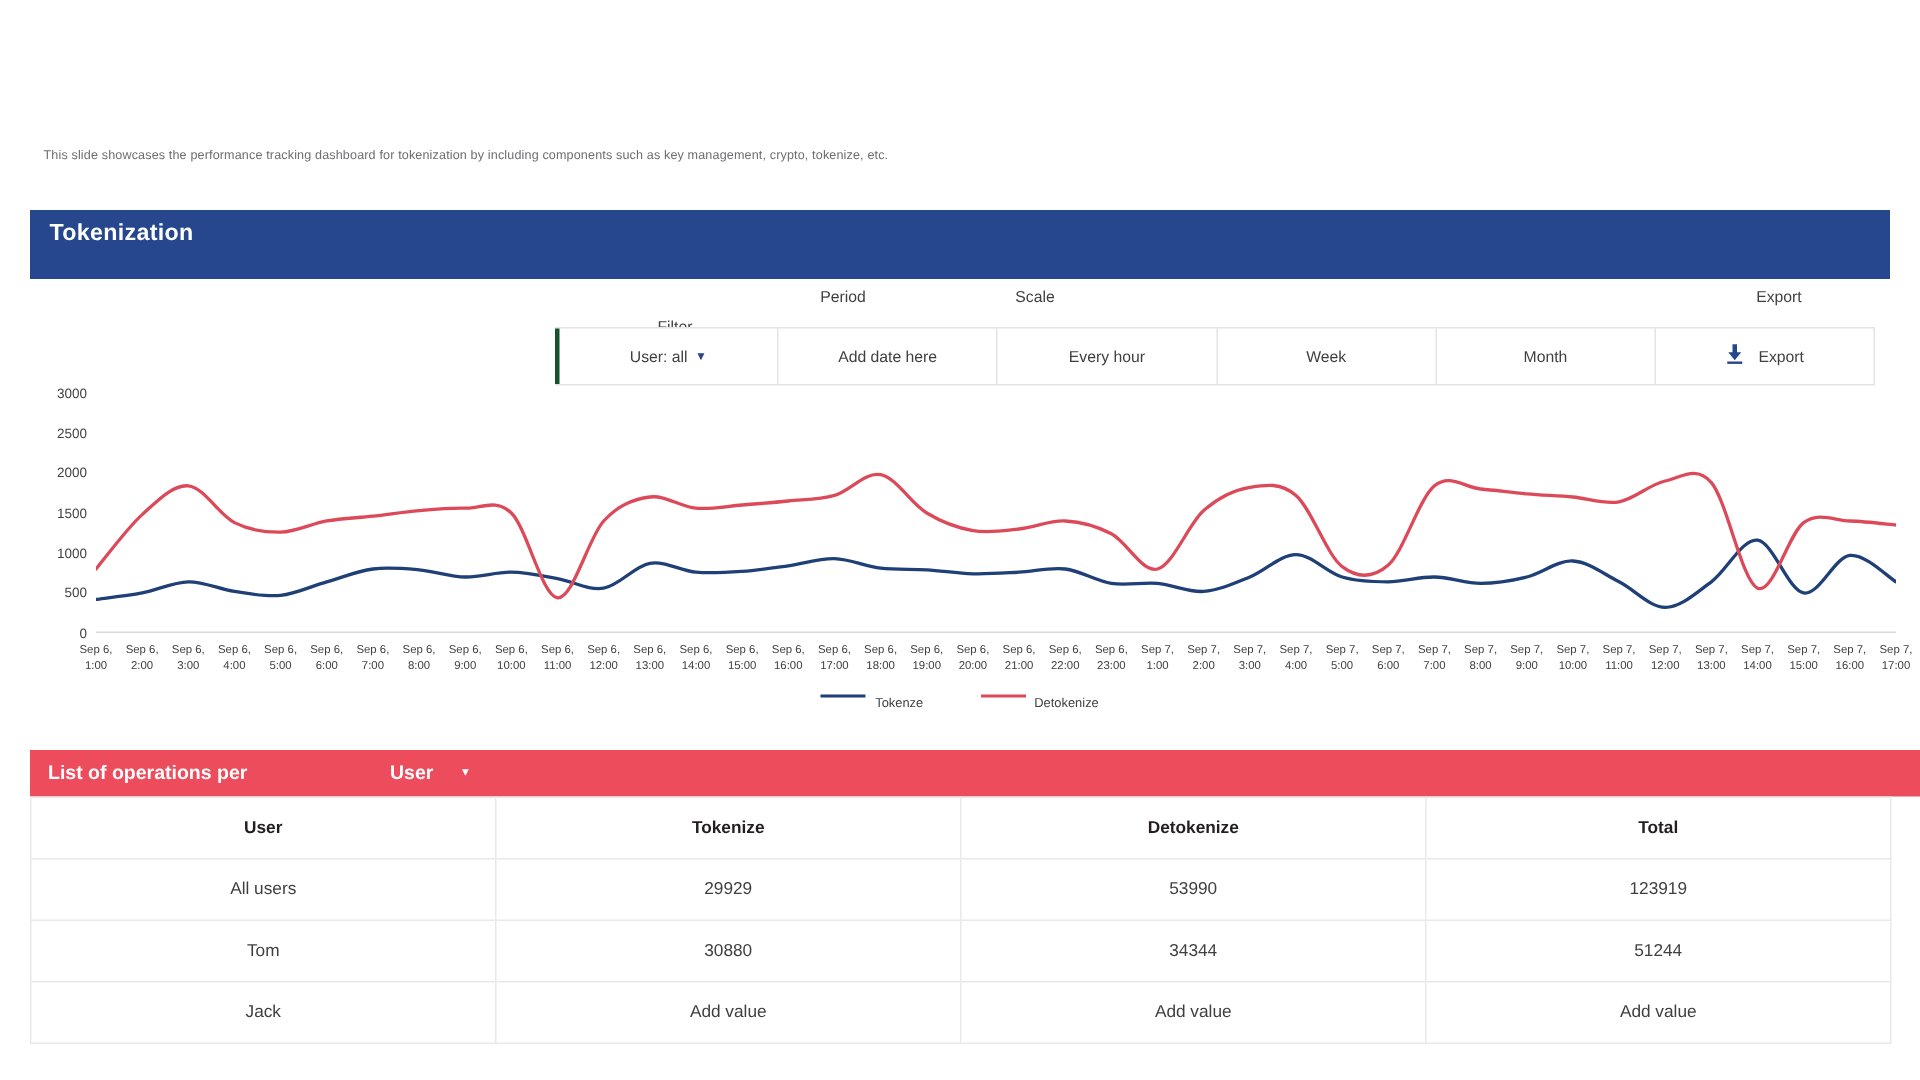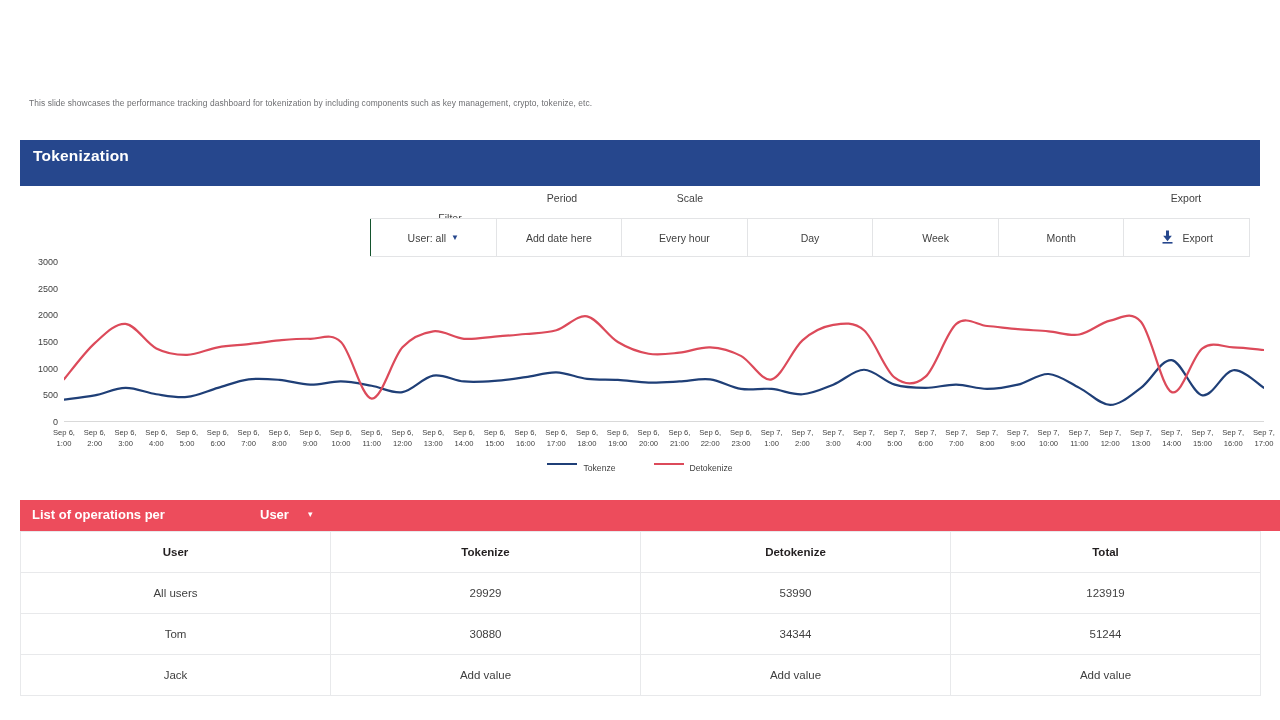--- a/index.html
+++ b/index.html
@@ -44,21 +44,21 @@
   .toolbar{
     position:absolute;left:370px;top:218px;width:880px;height:37px;
     display:flex;border:1px solid #e3e4e6;border-left:none;border-right:none;
     background:#fff;
   }
   .tb-cell{
     flex:1 1 0;display:flex;align-items:center;justify-content:center;
     font-size:10.5px;color:#3f3f3f;border-left:1px solid #e3e4e6;
     height:100%;box-sizing:border-box;
   }
-  .tb-cell:first-child{border-left:1px solid #14532d;}
+  .tb-cell:first-child{border-left:3px solid #14532d;}
   .tb-cell:last-child{border-right:1px solid #e3e4e6;}
   .caret{color:#26478d;font-size:8px;margin-left:5px;line-height:1;}
   .export-ico{display:inline-block;margin-right:9px;}
 
   
   .chart-wrap{position:absolute;left:20px;top:262px;width:1240px;height:175px;}
   .y-labels{position:absolute;left:0;top:0;width:38px;height:160px;}
   .y-labels div{
     position:absolute;right:0;font-size:9px;color:#3f3f3f;text-align:left;
     transform:translateY(-50%);
@@ -138,23 +138,20 @@
   <div class="toolbar">
     <div class="tb-cell">
       <span>User: all</span>
       <span class="caret">▼</span>
     </div>
     <div class="tb-cell">
       <span>Add date here</span>
     </div>
     <div class="tb-cell">
       <span>Every hour</span>
-    </div>
-    <div class="tb-cell">
-      <span>Day</span>
     </div>
     <div class="tb-cell">
       <span>Week</span>
     </div>
     <div class="tb-cell">
       <span>Month</span>
     </div>
     <div class="tb-cell">
       <span class="export-ico">
         <svg width="13" height="14" viewBox="0 0 13 14">

